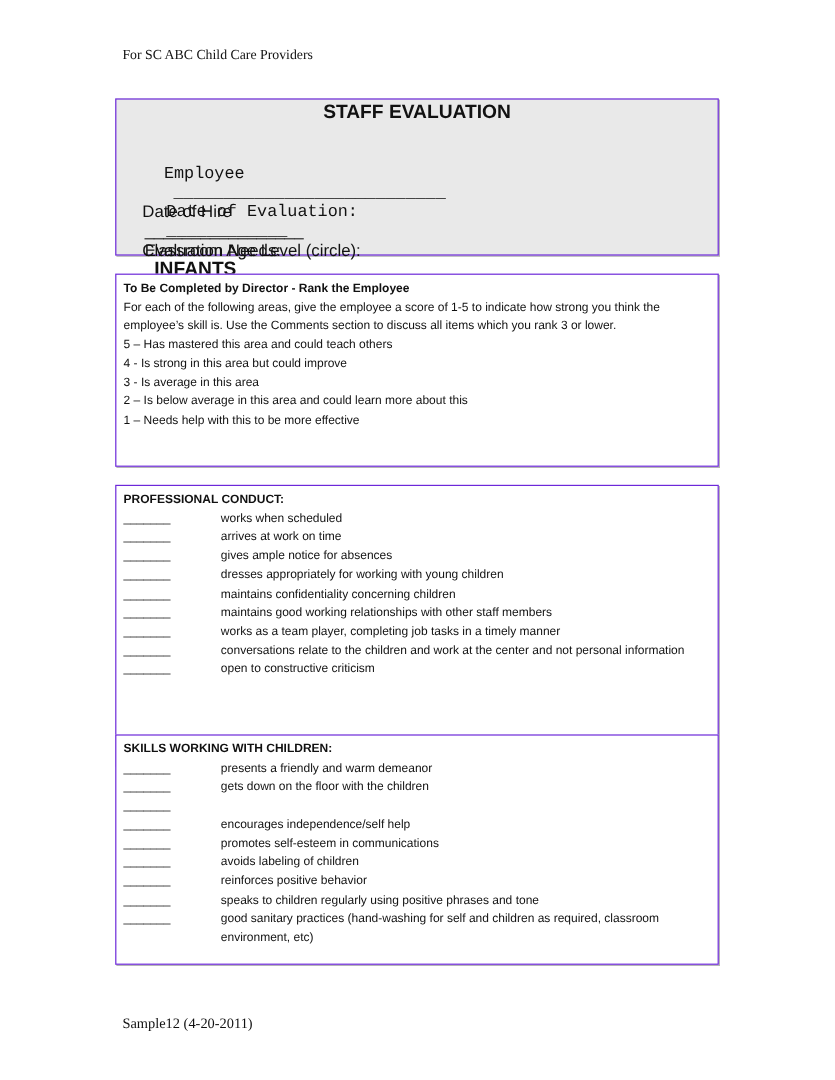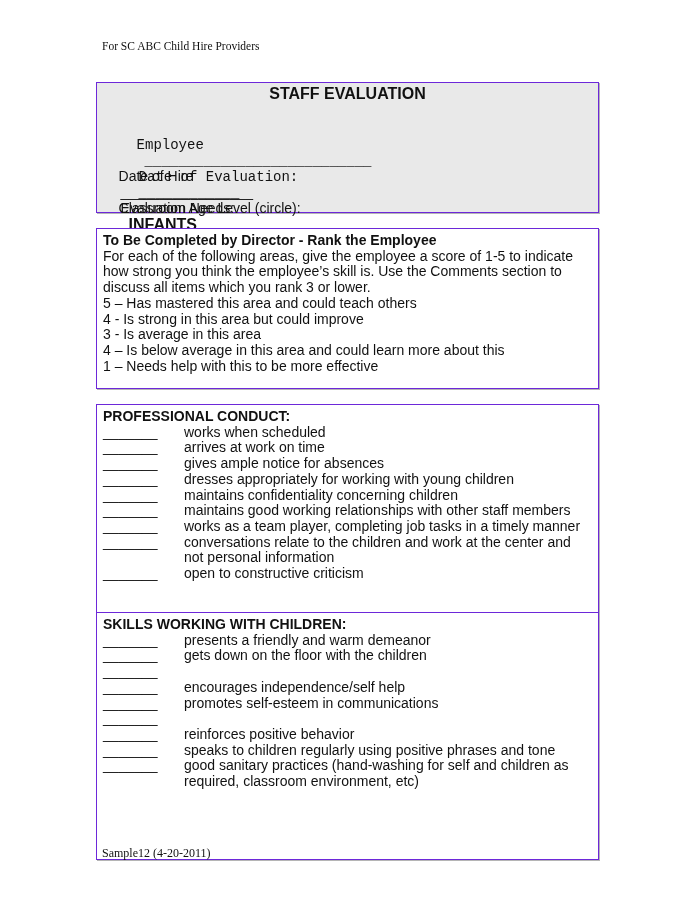--- a/index.html
+++ b/index.html
@@ -8,36 +8,36 @@
   .sans { font-family: "Liberation Sans", "DejaVu Sans", sans-serif; }
 
   .header-note { position: absolute; left: 102px; top: 40px; font-size: 11.5px; }
   .footer-note { position: absolute; left: 102px; top: 846px; font-size: 12px; }
 
   .box { position: absolute; left: 96px; width: 503px; border: 1px solid #6d28d9; box-sizing: border-box;
          box-shadow: 1px 1px 0 #b5b5b5; }
   #box1 { top: 82px; height: 131px; background: #e9e9e9; }
   #box2 { top: 228px; height: 161px; background: #fff; }
   #box3 { top: 404px; height: 235px; background: #fff; }
-  #box4 { top: 612px; height: 248px; background: #fff; }
+  #box4 { top: 612px; height: 192px; background: #fff; }
 
   .title { position: absolute; left: 0; right: 0; top: 2px; text-align: center; font-weight: bold; font-size: 16px; }
   .line { position: absolute; left: 6px; font-size: 14px; white-space: pre; }
   .age-opt { font-weight: bold; font-size: 16px; }
 
-  .pad { padding: 4px 6px 0 6px; font-size: 14px; line-height: 15.7px; }
+  .pad { padding: 4px 6px 0 6px; font-size: 10px; line-height: 15.7px; }
   .bold { font-weight: bold; }
   .row { display: flex; }
   .blank { width: 81px; flex: none; white-space: pre; }
   .txt { flex: 1; }
 </style>
 </head>
 <body>
 
-<div class="header-note serif">For SC ABC Child Hire Providers</div>
+<div class="header-note serif">For SC ABC Child Care Providers</div>
 
 <div id="box1" class="box sans">
   <div class="title">STAFF EVALUATION</div>
   <div class="line" style="top:38px;font-family:Liberation Mono, monospace;">
     <span>Employee</span>
     <span style="margin-left:8px;">___________________________</span>
     <span style="margin-left:2px;">Date of Evaluation:</span>
     <span style="margin-left:2px;">____________</span>
   </div>
   <div class="line" style="top:69px;">
@@ -54,21 +54,21 @@
   </div>
 </div>
 
 <div id="box2" class="box sans">
   <div class="pad">
     <div class="bold">To Be Completed by Director - Rank the Employee</div>
     <div>For each of the following areas, give the employee a score of 1-5 to indicate how strong you think the employee’s skill is. Use the Comments section to discuss all items which you rank 3 or lower.</div>
     <div>5 – Has mastered this area and could teach others</div>
     <div>4 - Is strong in this area but could improve</div>
     <div>3 - Is average in this area</div>
-    <div>4 – Is below average in this area and could learn more about this</div>
+    <div>2 – Is below average in this area and could learn more about this</div>
     <div>1 – Needs help with this to be more effective</div>
   </div>
 </div>
 
 <div id="box3" class="box sans">
   <div class="pad">
     <div class="bold">PROFESSIONAL CONDUCT:</div>
     <div class="row">
         <span class="blank">_______</span>
         <span class="txt">works when scheduled</span>
@@ -125,20 +125,21 @@
     <div class="row">
         <span class="blank">_______</span>
         <span class="txt">encourages independence/self help</span>
       </div>
     <div class="row">
         <span class="blank">_______</span>
         <span class="txt">promotes self-esteem in communications</span>
       </div>
     <div class="row">
         <span class="blank">_______</span>
+        <span class="txt">avoids labeling of children</span>
       </div>
     <div class="row">
         <span class="blank">_______</span>
         <span class="txt">reinforces positive behavior</span>
       </div>
     <div class="row">
         <span class="blank">_______</span>
         <span class="txt">speaks to children regularly using positive phrases and tone</span>
       </div>
     <div class="row">

